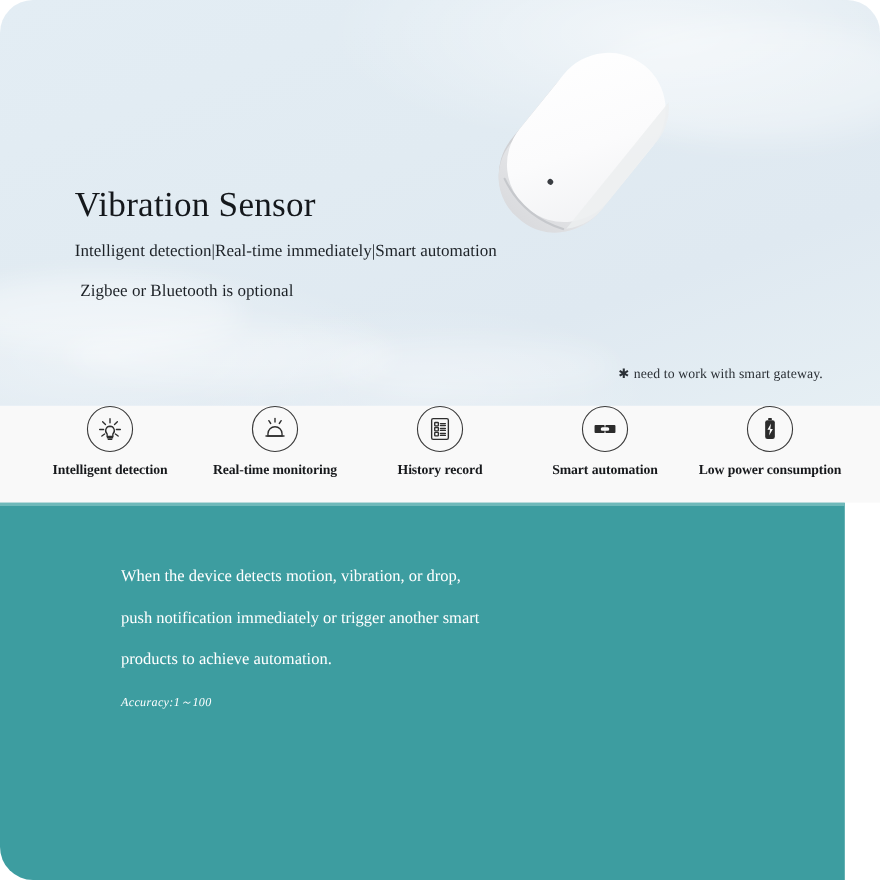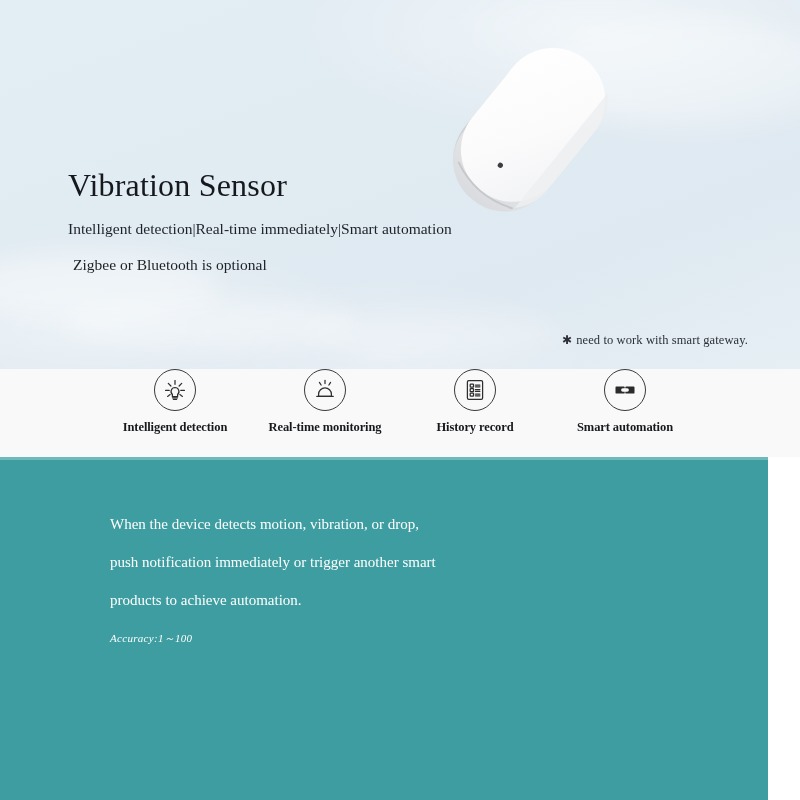--- a/index.html
+++ b/index.html
@@ -9,20 +9,21 @@
   }
   body {
     font-family: "Liberation Serif", serif;
   }
   .page {
     position: relative;
     width: 800px;
     height: 800px;
     overflow: hidden;
     background: #ffffff;
+    border-radius: 30px;
   }
 
   
   .banner {
     position: absolute;
     left: 0;
     top: 0;
     width: 800px;
     height: 369px;
     background:
@@ -287,20 +288,32 @@
         <svg width="26" height="26" viewBox="0 0 26 26">
           <g fill="#2b2b2b">
             <path d="M4.4 9.4 h7.4 a0.9 0.9 0 0 1 0.9 0.9 v1.0 h-1.9 a1.7 1.7 0 0 0 0 3.4 h1.9 v1.0 a0.9 0.9 0 0 1 -0.9 0.9 h-7.4 a0.9 0.9 0 0 1 -0.9 -0.9 v-5.4 a0.9 0.9 0 0 1 0.9 -0.9 z"></path>
             <path d="M21.6 9.4 h-7.4 a0.9 0.9 0 0 0 -0.9 0.9 v1.0 h1.9 a1.7 1.7 0 0 1 0 3.4 h-1.9 v1.0 a0.9 0.9 0 0 0 0.9 0.9 h7.4 a0.9 0.9 0 0 0 0.9 -0.9 v-5.4 a0.9 0.9 0 0 0 -0.9 -0.9 z"></path>
           </g>
         </svg>
       </div>
       <div class="feature-label">Smart automation</div>
     </div>
 
+    <div class="feature">
+      <div class="feature-circle">
+        <svg width="26" height="26" viewBox="0 0 26 26">
+          <g fill="#2b2b2b">
+            <rect x="11.3" y="3.0" width="3.4" height="2.0" rx="0.6"></rect>
+            <rect x="8.6" y="5.0" width="8.8" height="17.2" rx="2.2"></rect>
+          </g>
+          <path d="M13.9 8.1 l-3.2 5.6 h2.3 l-0.8 5.2 l3.4 -6.0 h-2.3 z" fill="#ffffff"></path>
+        </svg>
+      </div>
+      <div class="feature-label">Low power consumption</div>
+    </div>
 
   </div>
 
   <div class="teal">
     <div class="teal-topline"></div>
 
     <div class="teal-text">
       <p class="teal-line">When the device detects motion, vibration, or drop,</p>
       <p class="teal-line">push notification immediately or trigger another smart</p>
       <p class="teal-line">products to achieve automation.</p>

